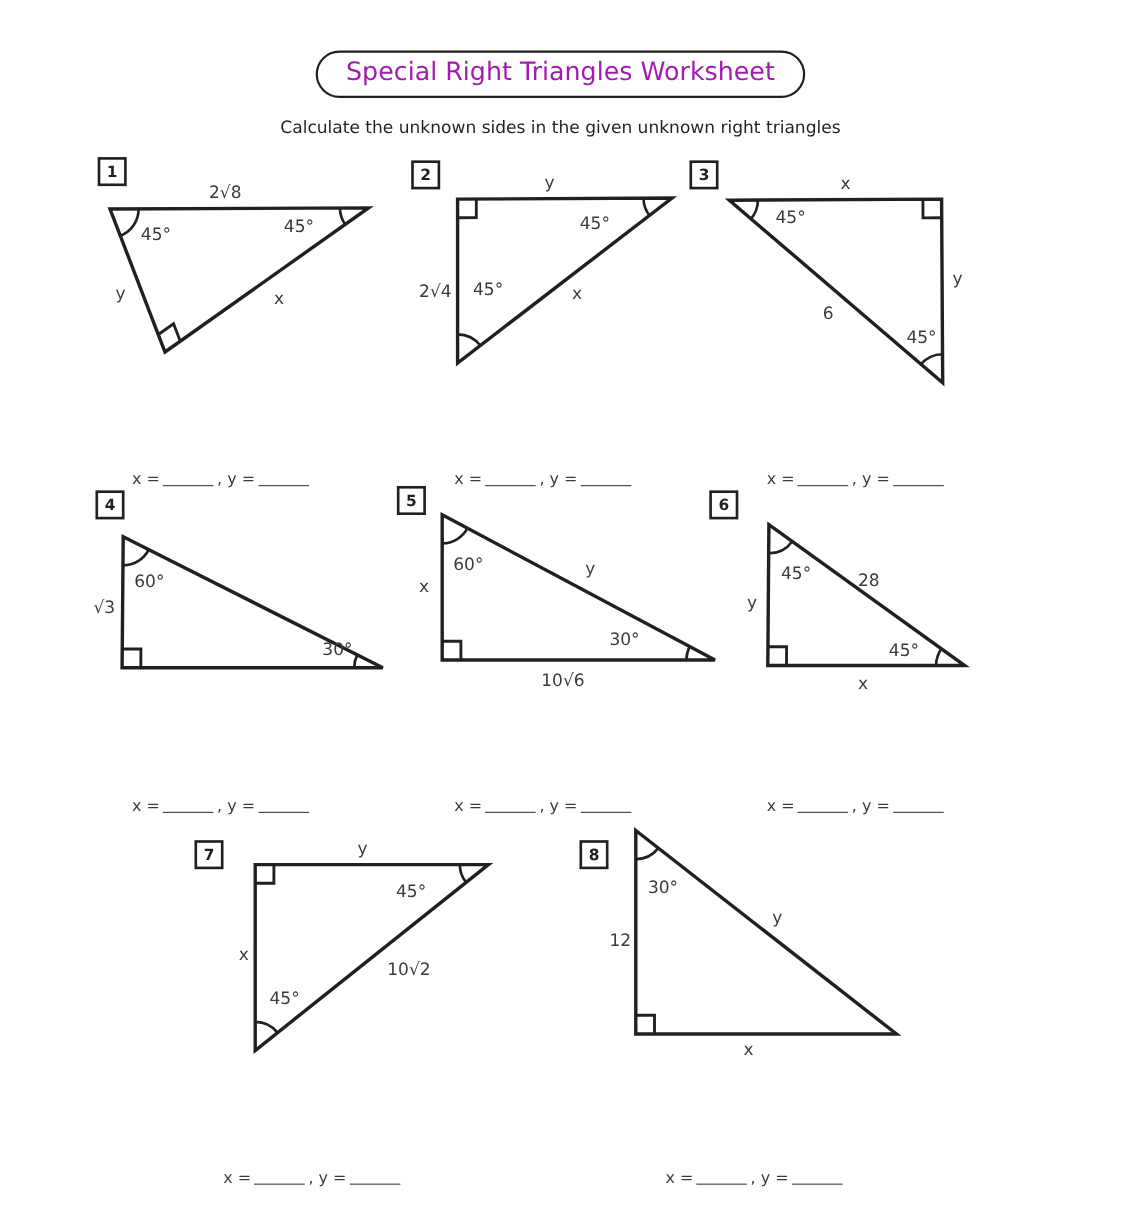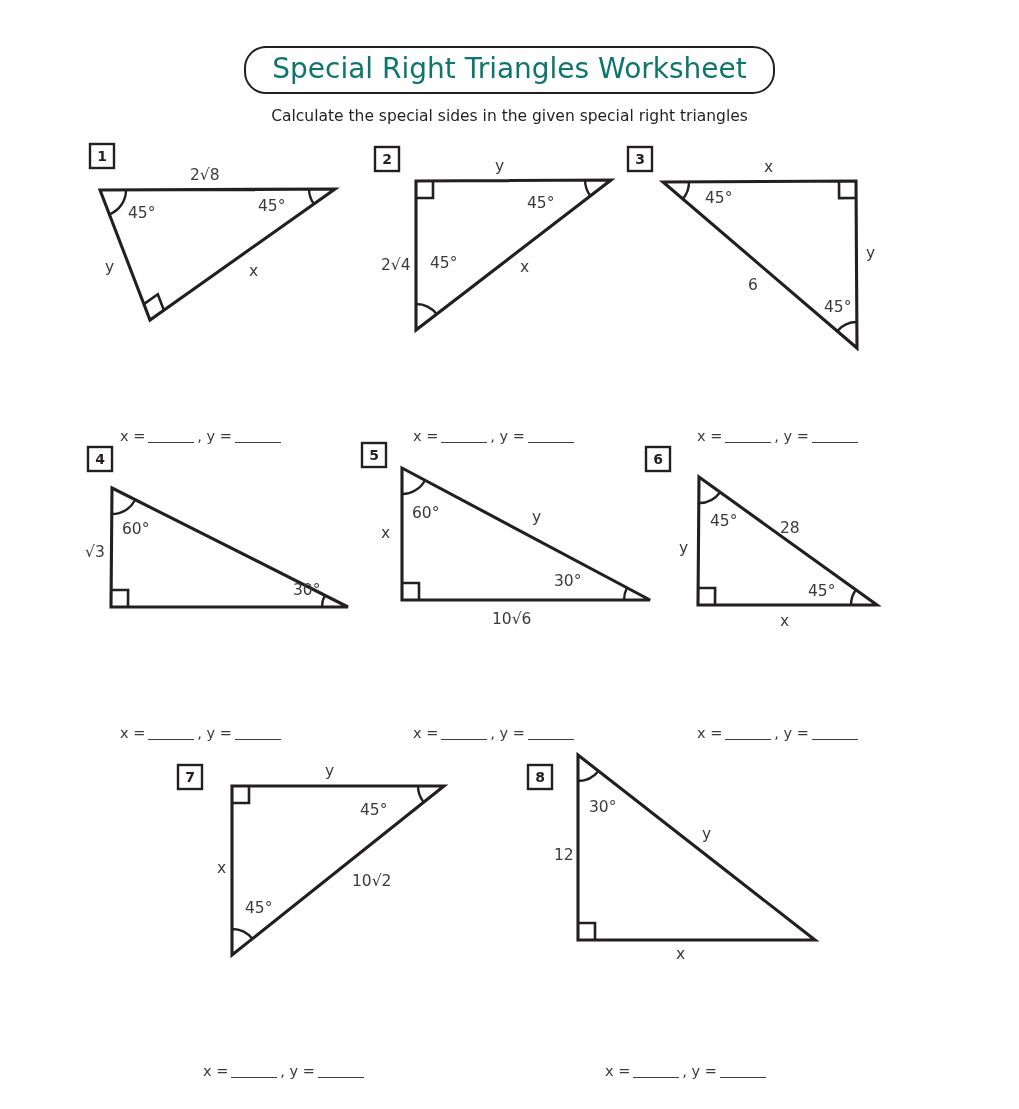--- a/index.html
+++ b/index.html
@@ -24,23 +24,23 @@
     top: 46px;
     left: 0;
     width: 100%;
     text-align: center;
   }
   .title-pill {
     display: inline-block;
     border: 2.5px solid #231f20;
     border-radius: 22px;
     padding: 7px 26px 9px 26px;
-    font-size: 28px;
+    font-size: 23px;
     line-height: 1;
-    color: #0f766e;
+    color: #a21caf;
     background: #fff;
   }
   .subtitle {
     position: absolute;
     top: 107px;
     left: 0;
     width: 100%;
     text-align: center;
     font-size: 15.5px;
     color: #231f20;
@@ -106,21 +106,21 @@
 </style>
 </head>
 <body>
 
 <div id="worksheet">
 
   <div class="title-wrap">
     <span class="title-pill">Special Right Triangles Worksheet</span>
   </div>
 
-  <div class="subtitle">Calculate the special sides in the given special right triangles</div>
+  <div class="subtitle">Calculate the unknown sides in the given unknown right triangles</div>
 
   <svg id="figures" viewBox="0 0 1019 1109" xmlns="http://www.w3.org/2000/svg">
       <g>
         <rect x="90" y="144" width="24" height="24" class="badge-box"></rect>
         <text x="102" y="161" text-anchor="middle" class="badge-txt">1</text>
         <polygon points="100,190 335,189 150,320" class="tri-line"></polygon>
         <polyline points="143.9,304.1 157.8,294.3 163.9,310.2" class="sq"></polyline>
         <path d="M 126.0 189.9 A 26 26 0 0 1 109.3 214.3" class="arc"></path>
         <text x="128" y="218" class="lbl">45°</text>
         <path d="M 309.0 189.1 A 26 26 0 0 0 313.8 204.0" class="arc"></path>

